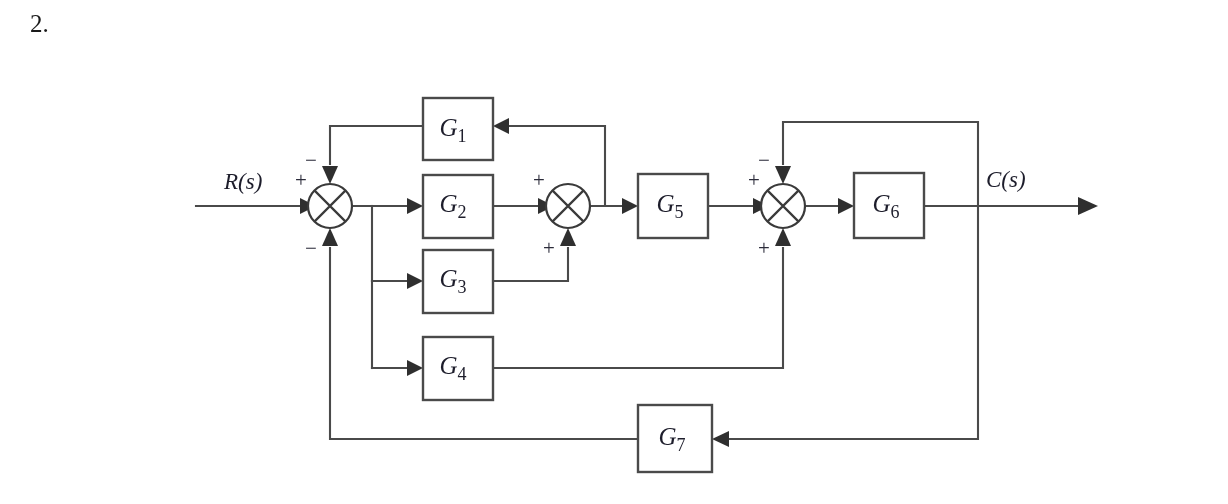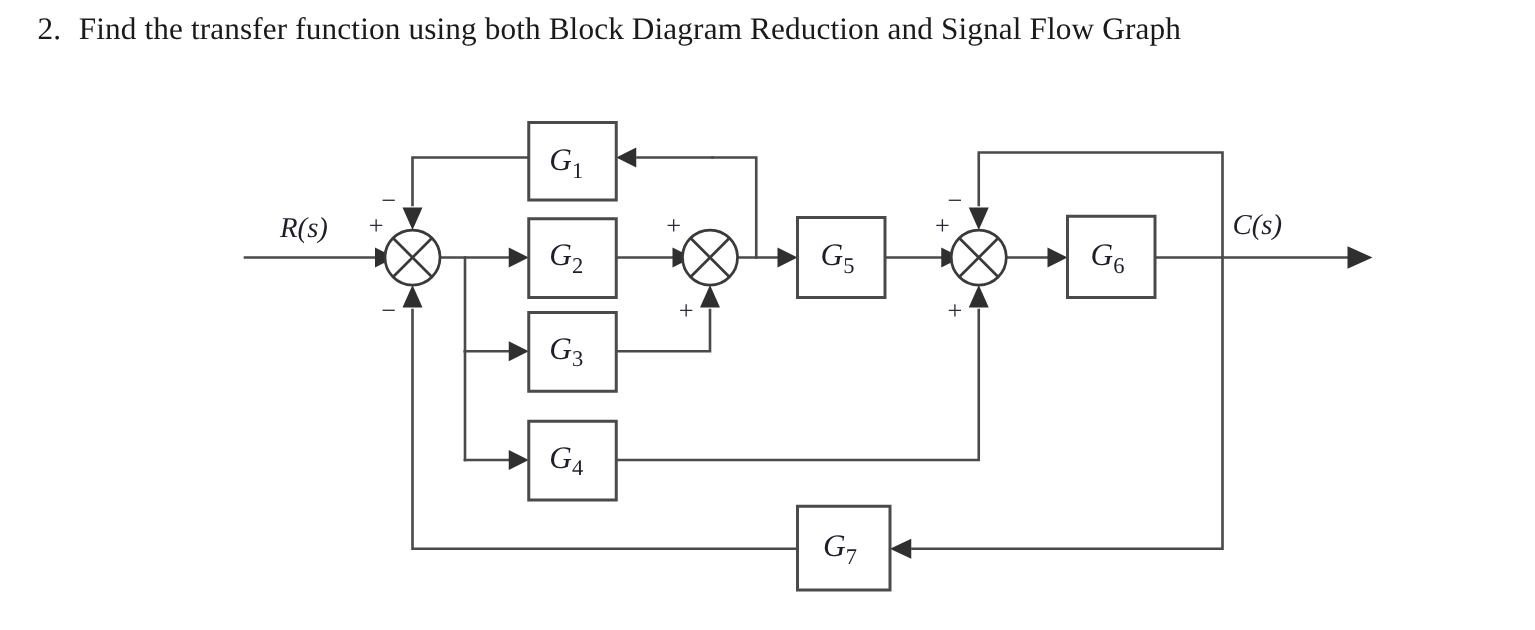--- a/index.html
+++ b/index.html
@@ -106,21 +106,20 @@
     stroke: none;
   }
 </style>
 </head>
 <body>
 
 <div id="page">
 
   <div class="question-row">
     <span class="question-number">2.</span>
-    <span class="question-text">Find the transfer function using both Block Diagram Reduction and Signal Flow Graph</span>
   </div>
 
   <div id="diagram-canvas">
     <svg id="bd" width="1228" height="444" viewBox="0 0 1228 444" xmlns="http://www.w3.org/2000/svg">
 
       <g>
 
         <path class="wire" d="M 196 146 L 300 146"></path>
         <polygon class="arrowhead" points="300,138 316,146 300,154"></polygon>
 

